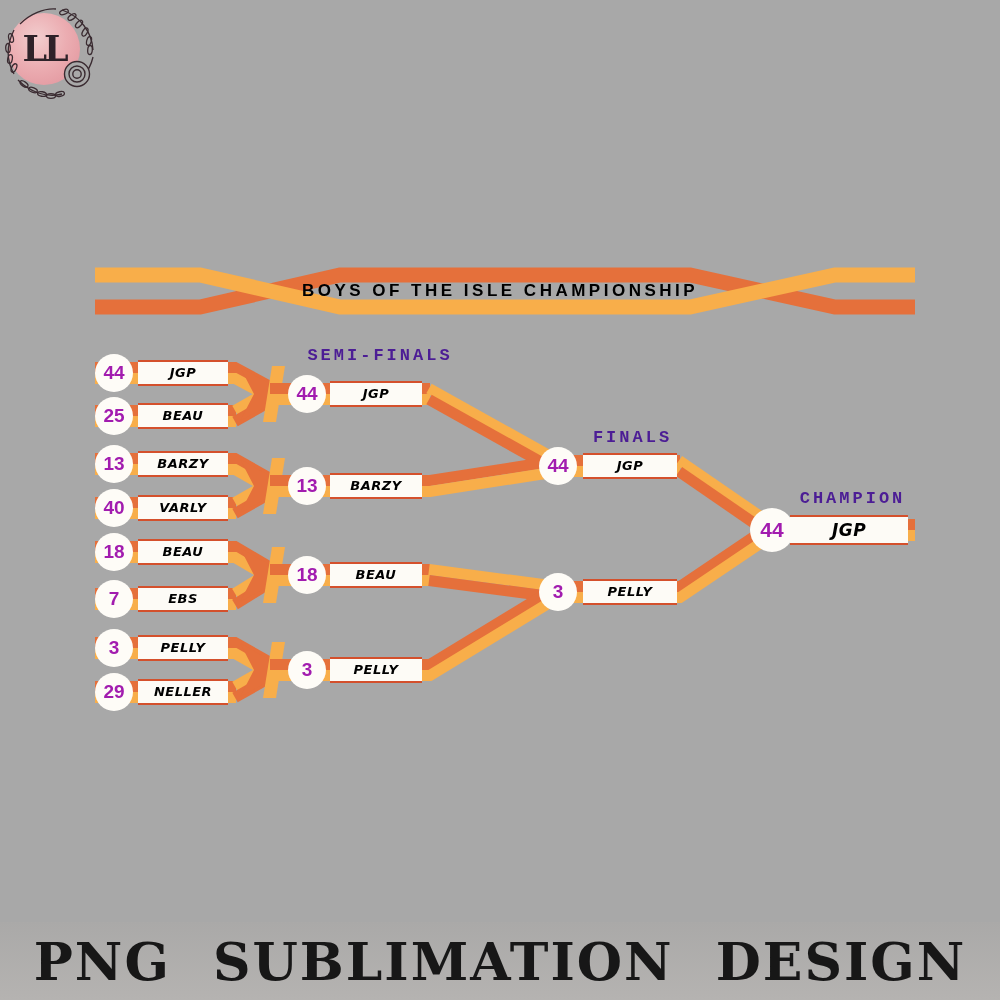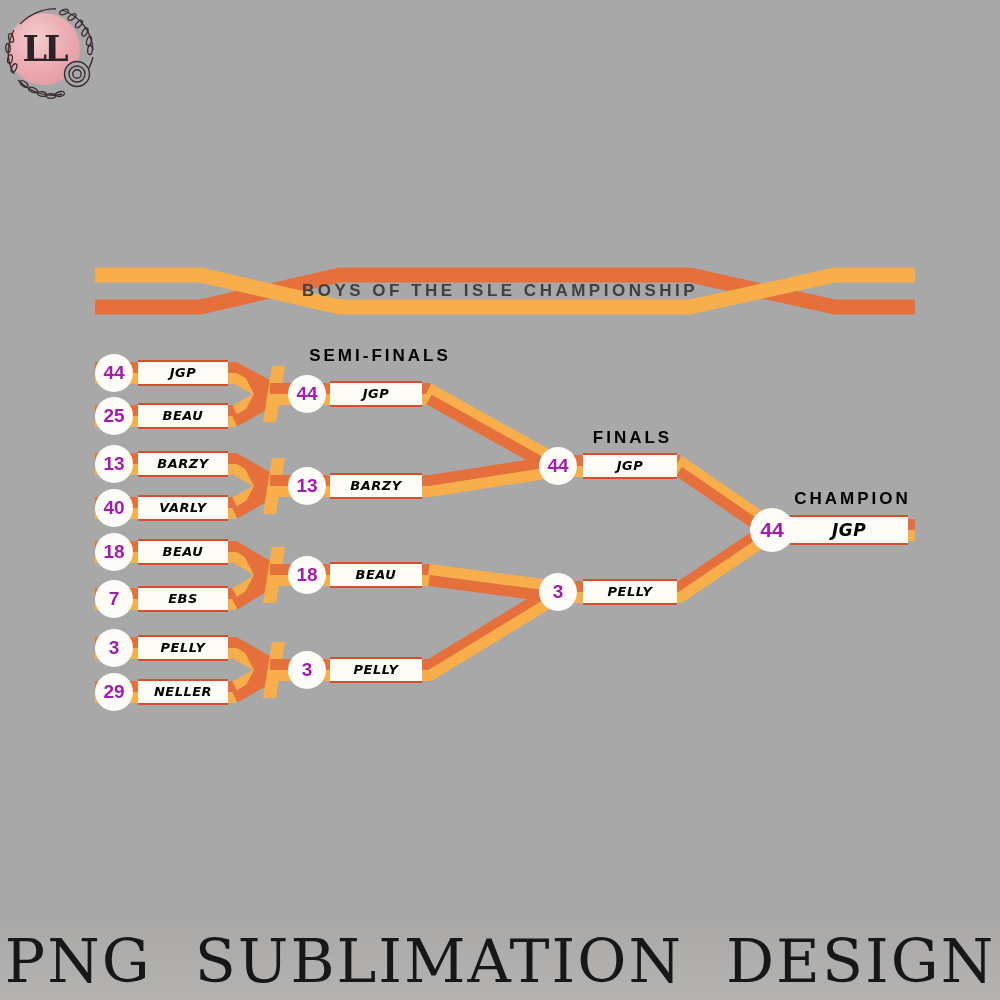--- a/index.html
+++ b/index.html
@@ -17,40 +17,40 @@
     font-family:"Liberation Sans", sans-serif;
   }
   .pbox{
     position:absolute;width:90px;height:26px;box-sizing:border-box;
     background:#fdfbf6;border-top:2px solid #d4502c;border-bottom:2px solid #d4502c;
     color:#000000;font-size:13px;font-weight:bold;font-style:italic;
     line-height:22px;text-align:center;letter-spacing:0.5px;
     font-family:"DejaVu Sans", sans-serif;
   }
   .roundlabel{
-    position:absolute;color:#000000;font-weight:bold;font-size:17px;
+    position:absolute;color:#4c1d95;font-weight:bold;font-size:17px;
     letter-spacing:3px;text-align:center;
-    font-family:Liberation Sans, sans-serif;
+    font-family:Liberation Mono, monospace;
   }
   .bannertitle{
     position:absolute;left:0;right:0;top:281px;text-align:center;
-    color:#404040;font-weight:bold;font-size:17px;letter-spacing:3.5px;
+    color:#000000;font-weight:bold;font-size:17px;letter-spacing:3.5px;
     font-family:"Liberation Sans", sans-serif;
   }
   .champ-seed{width:44px;height:44px;line-height:44px;font-size:21px;}
   .champ-box{width:118px;height:30px;line-height:26px;font-size:17px;}
   
   .footer-strip{
     position:absolute;left:0;right:0;bottom:0;height:78px;
     background:linear-gradient(#aaa9a8,#b5b3b1);
     display:flex;align-items:center;justify-content:center;
   }
   .footer-text{
-    color:#171717;font-family:"DejaVu Serif", serif;font-weight:normal;
-    font-size:60px;letter-spacing:2px;word-spacing:22px;white-space:nowrap;
+    color:#171717;font-family:"DejaVu Serif", serif;font-weight:bold;
+    font-size:52px;letter-spacing:2px;word-spacing:22px;white-space:nowrap;
   }
   
   .logo{position:absolute;left:2px;top:2px;}
 </style>
 </head>
 <body>
 
 <svg class="abs" width="1000" height="1000" viewBox="0 0 1000 1000" style="left:0;top:0">
   <g fill="none" stroke-linejoin="miter">
 

